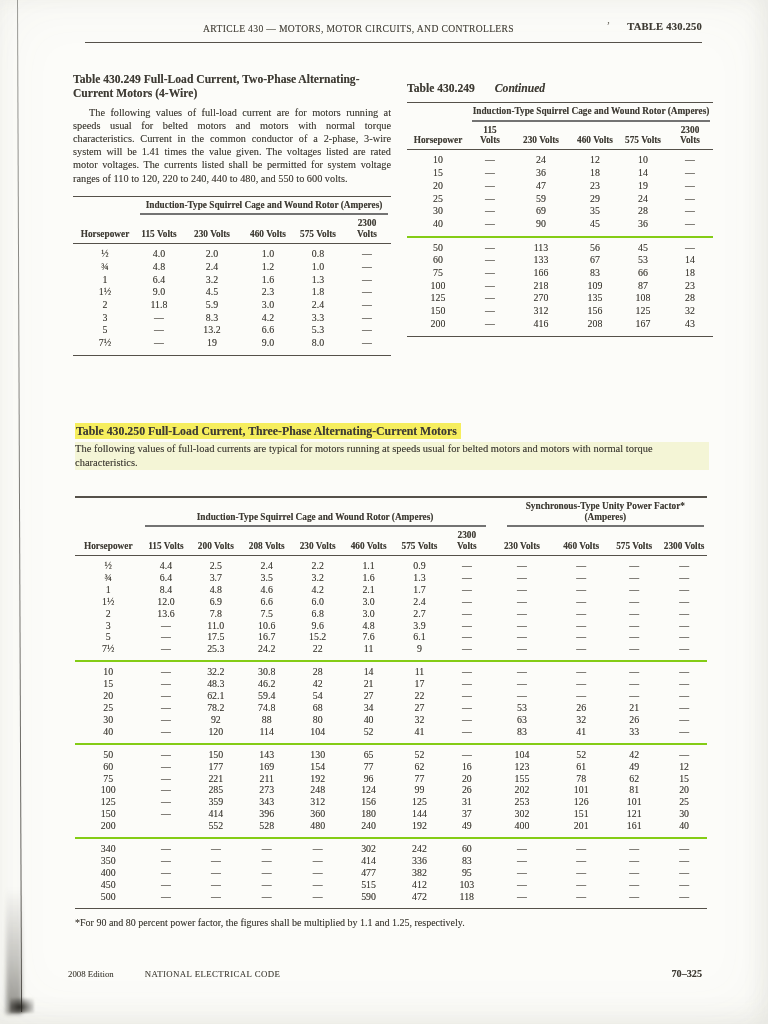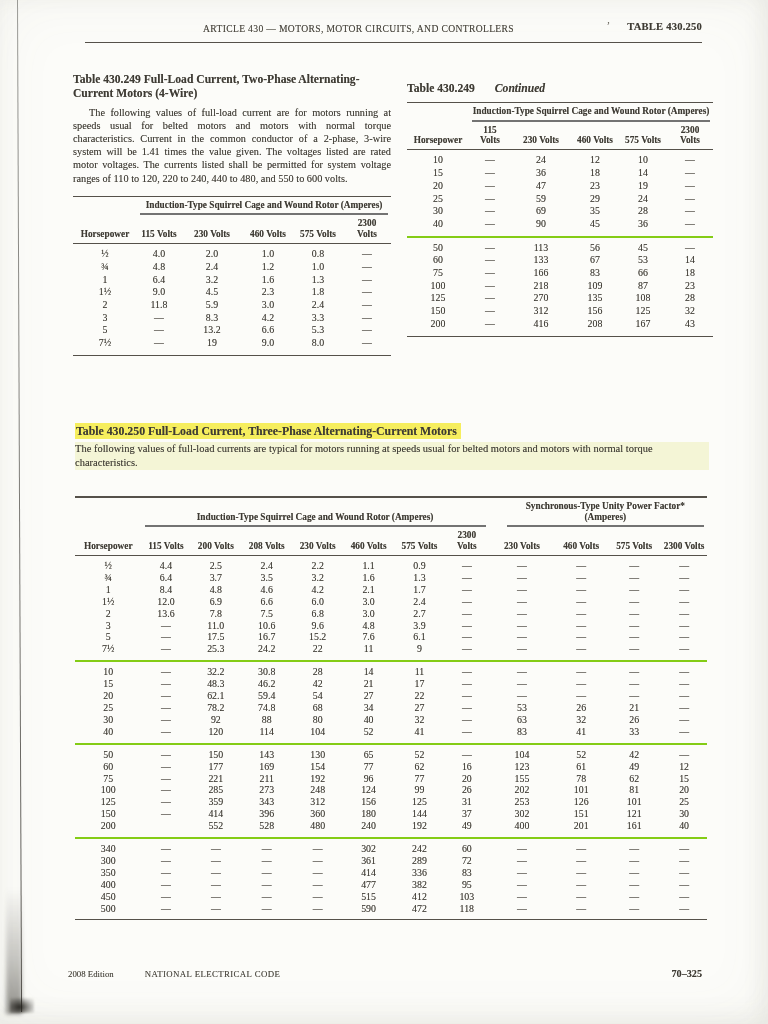--- a/index.html
+++ b/index.html
@@ -690,34 +690,20 @@
             <td>—</td>
             <td>302</td>
             <td>242</td>
             <td>60</td>
             <td>—</td>
             <td>—</td>
             <td>—</td>
             <td>—</td>
           </tr>
           <tr>
-            <td>300</td>
-            <td>—</td>
-            <td>—</td>
-            <td>—</td>
-            <td>—</td>
-            <td>361</td>
-            <td>289</td>
-            <td>72</td>
-            <td>—</td>
-            <td>—</td>
-            <td>—</td>
-            <td>—</td>
-          </tr>
-          <tr>
             <td>350</td>
             <td>—</td>
             <td>—</td>
             <td>—</td>
             <td>—</td>
             <td>414</td>
             <td>336</td>
             <td>83</td>
             <td>—</td>
             <td>—</td>
@@ -761,20 +747,21 @@
             <td>590</td>
             <td>472</td>
             <td>118</td>
             <td>—</td>
             <td>—</td>
             <td>—</td>
             <td>—</td>
           </tr>
         </tbody>
       </table>
+    <div class="footnote">*For 90 and 80 percent power factor, the figures shall be multiplied by 1.1 and 1.25, respectively.</div>
   </div>
 
   <div class="footer">
     <span>
       <span class="edition">2008 Edition</span>
       <span class="codename">NATIONAL ELECTRICAL CODE</span>
     </span>
     <span class="pagenum">70–325</span>
   </div>
 

